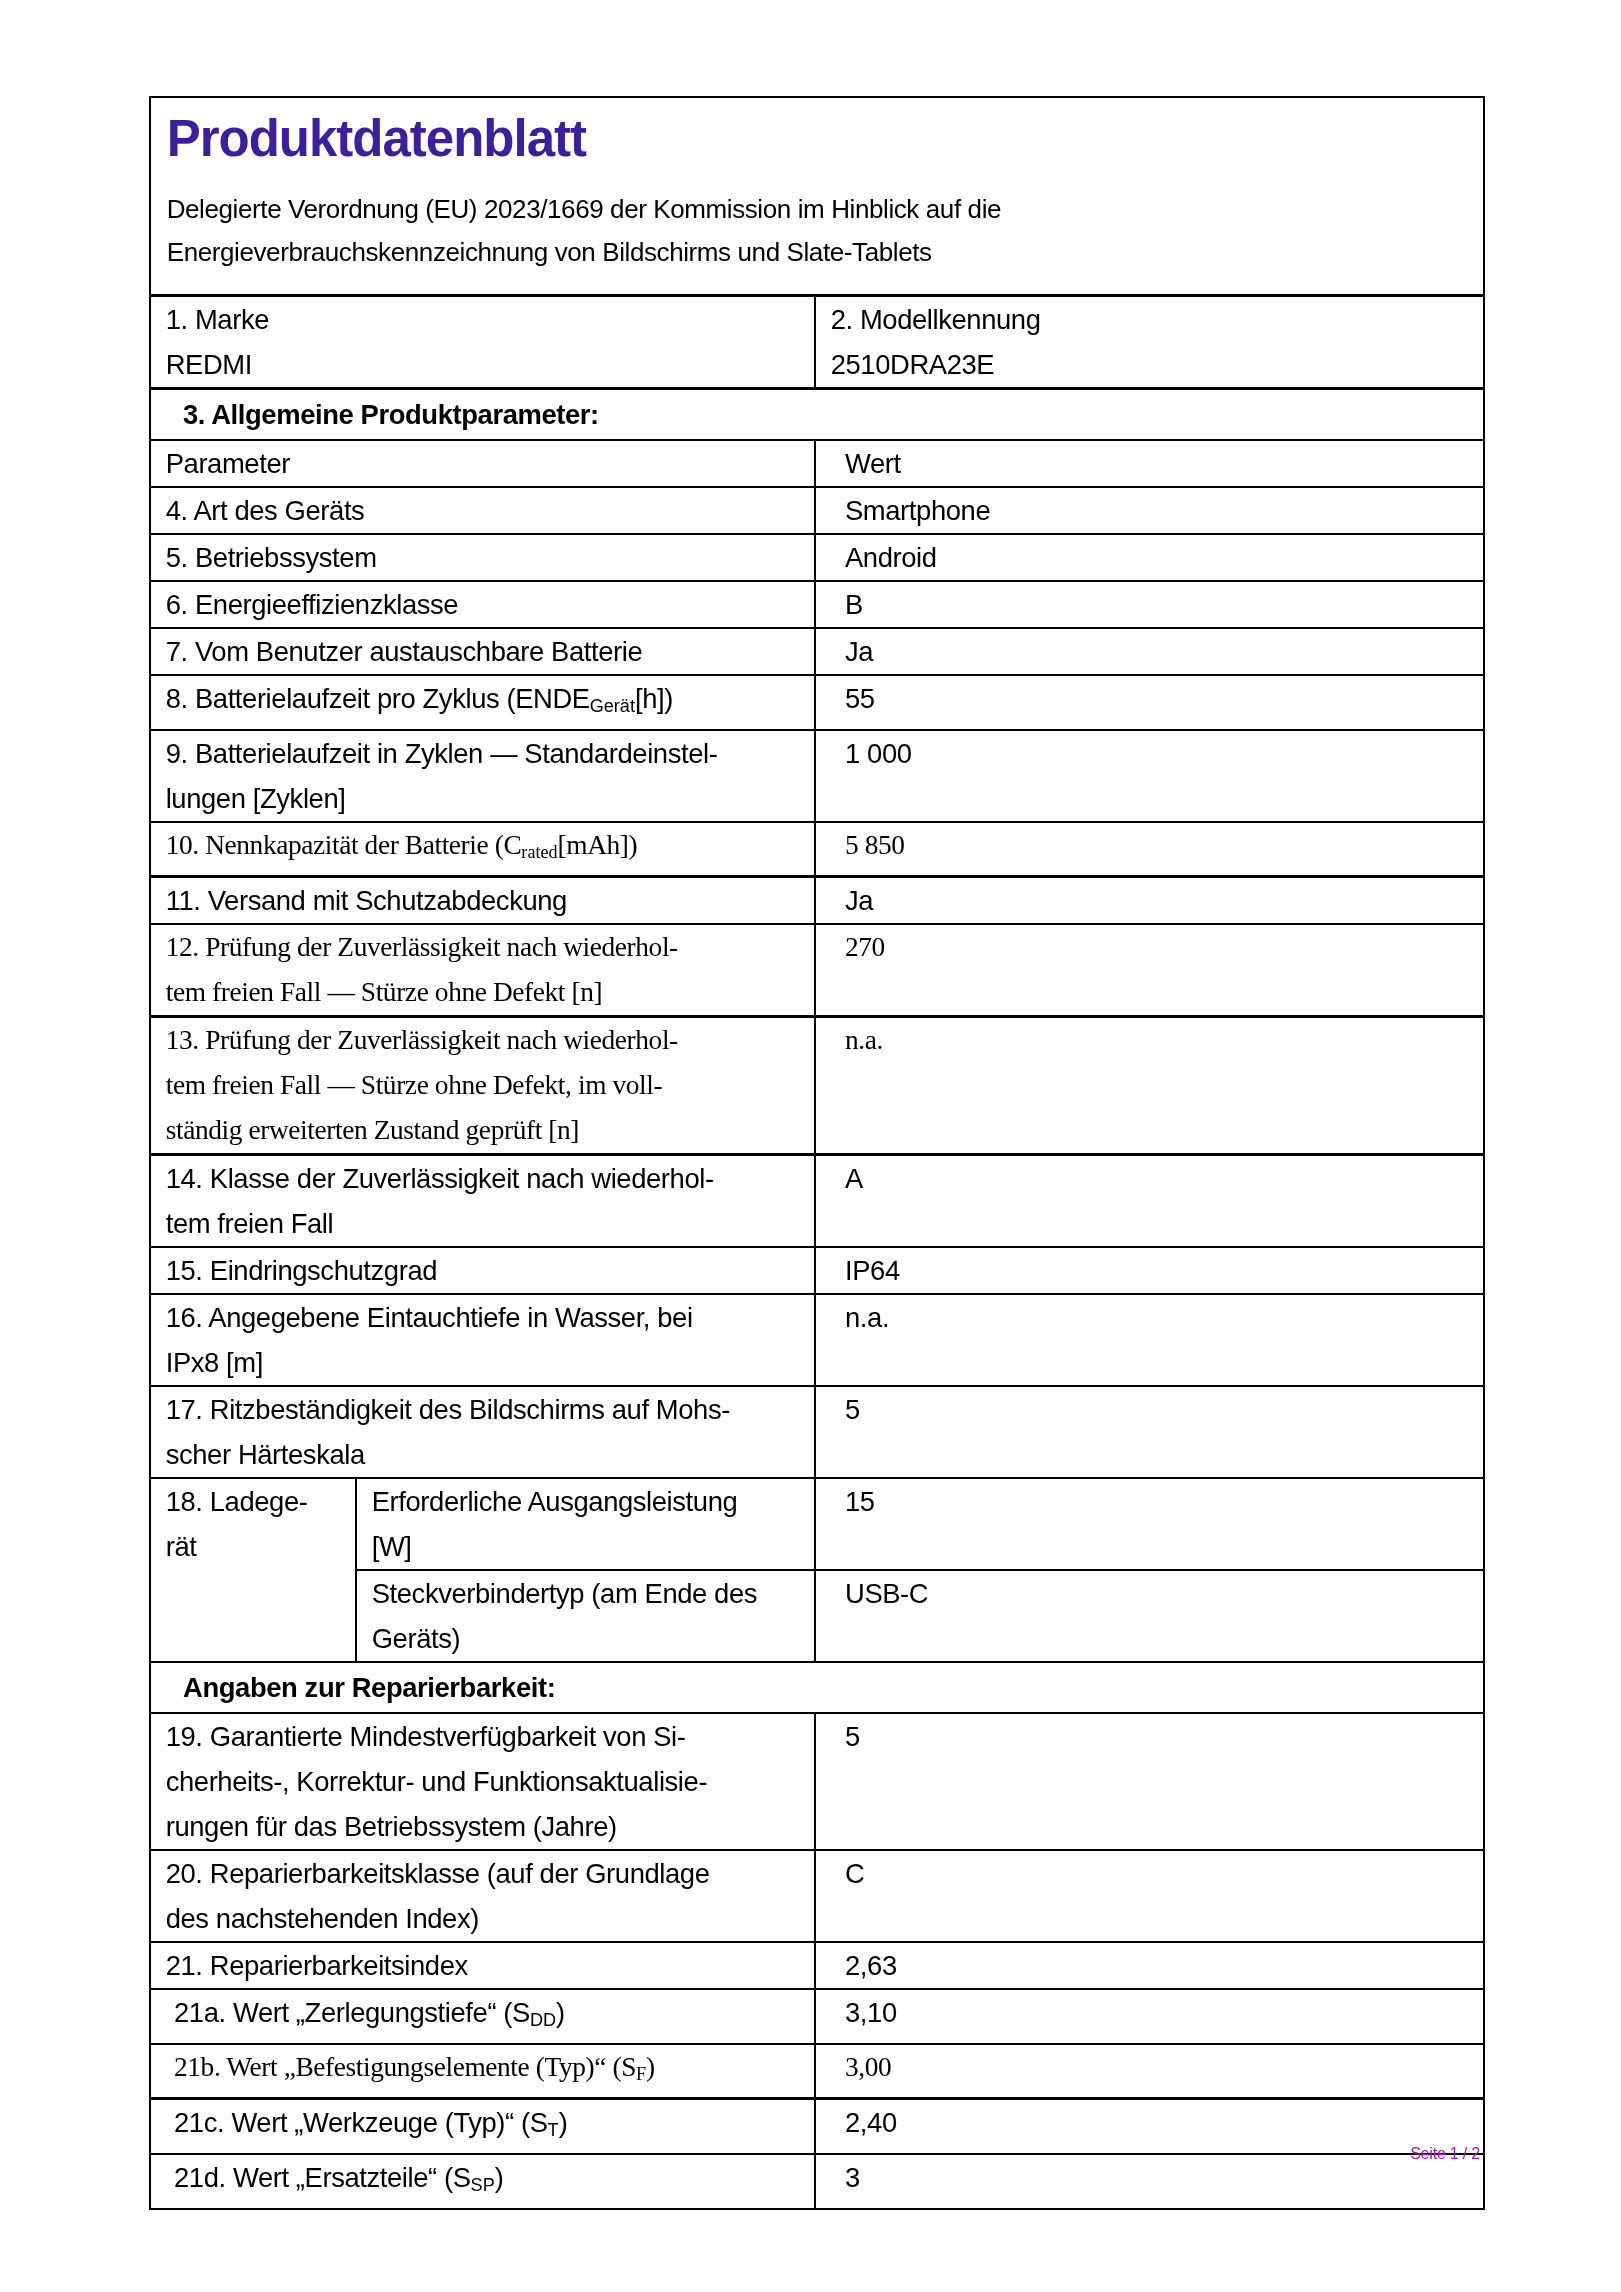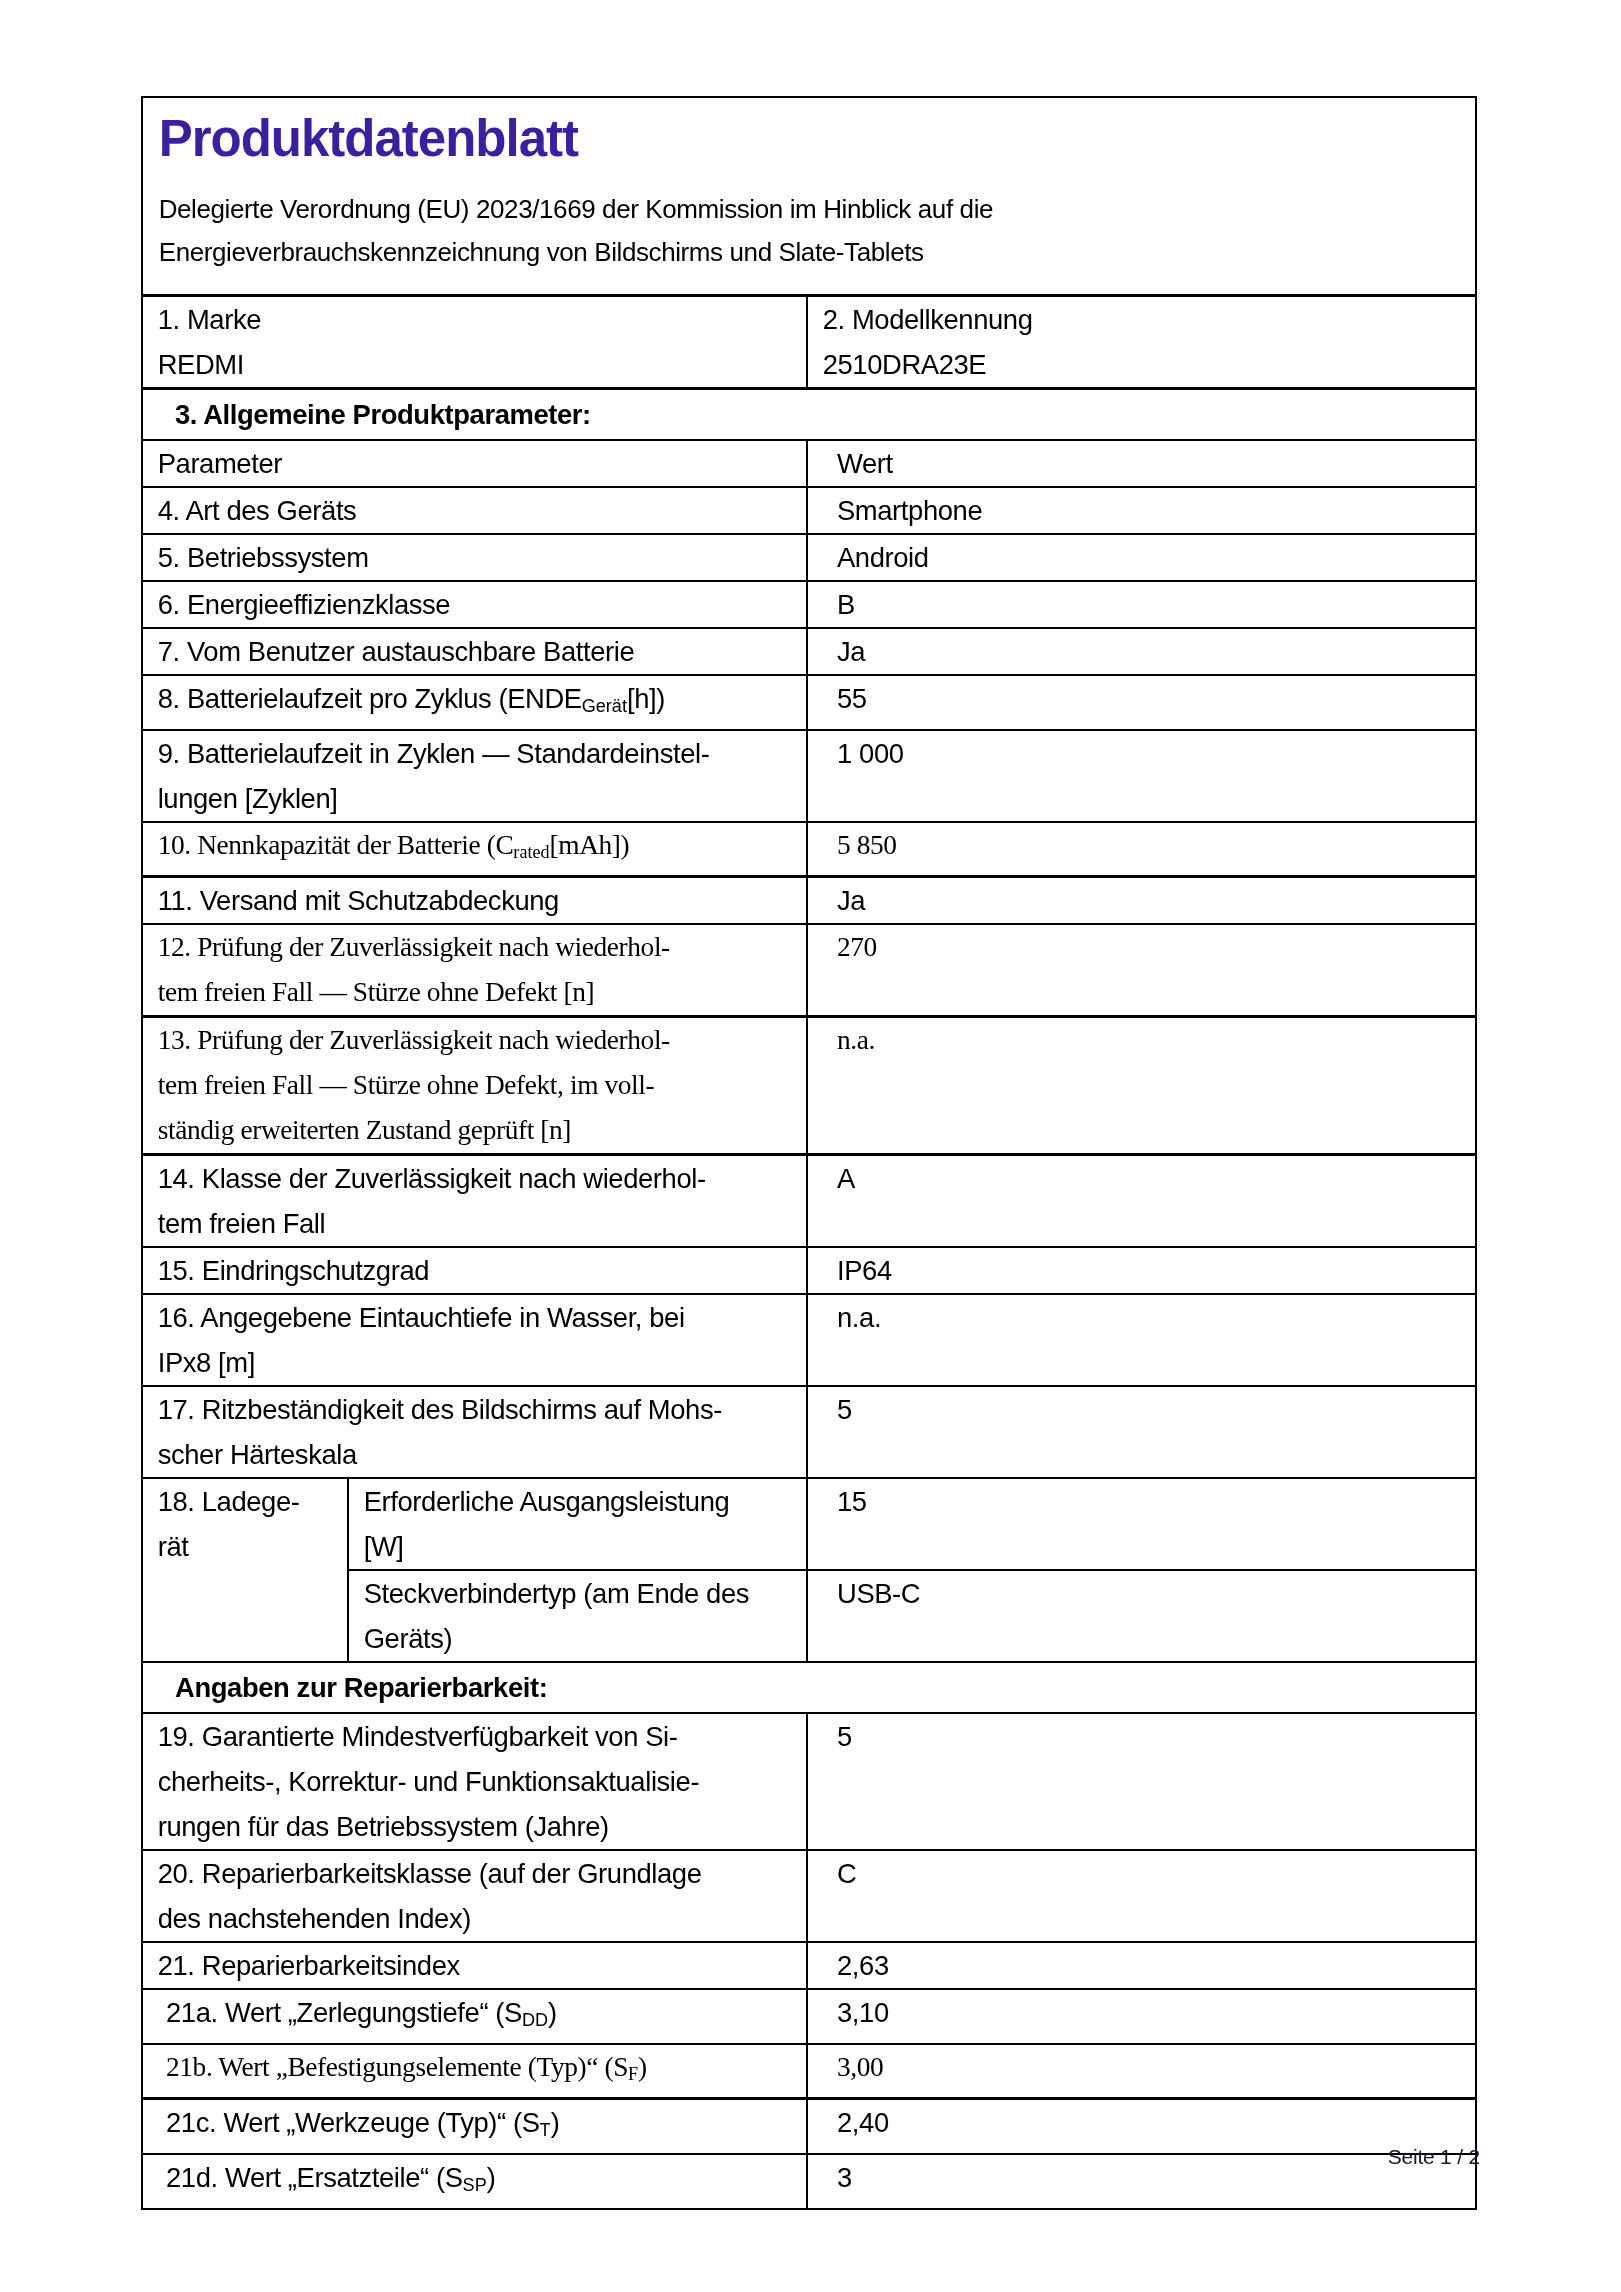--- a/index.html
+++ b/index.html
@@ -8,21 +8,21 @@
     width: 1621px;
     height: 2293px;
     background: #ffffff;
     font-family: "Liberation Sans", sans-serif;
     color: #000000;
     overflow: hidden;
     position: relative;
   }
   .sheet {
     position: absolute;
-    left: 141px;
+    left: 149px;
     top: 96px;
     width: 1334px;
   }
   table.product-table {
     border-collapse: collapse;
     table-layout: fixed;
     width: 1334px;
   }
   td {
     border: 2px solid #000000;
@@ -65,23 +65,23 @@
   
   .sub {
     font-size: 0.66em;
     vertical-align: -0.22em;
     letter-spacing: 0;
   }
   .footer {
     position: absolute;
     top: 2145px;
     right: 141px;
-    font-size: 21px;
+    font-size: 16px;
     letter-spacing: -0.2px;
-    color: #0f172a;
+    color: #a21caf;
   }
 </style>
 </head>
 <body>
 
 <div class="sheet">
   <table class="product-table">
     <colgroup>
       <col style="width:206px">
       <col style="width:459px">

